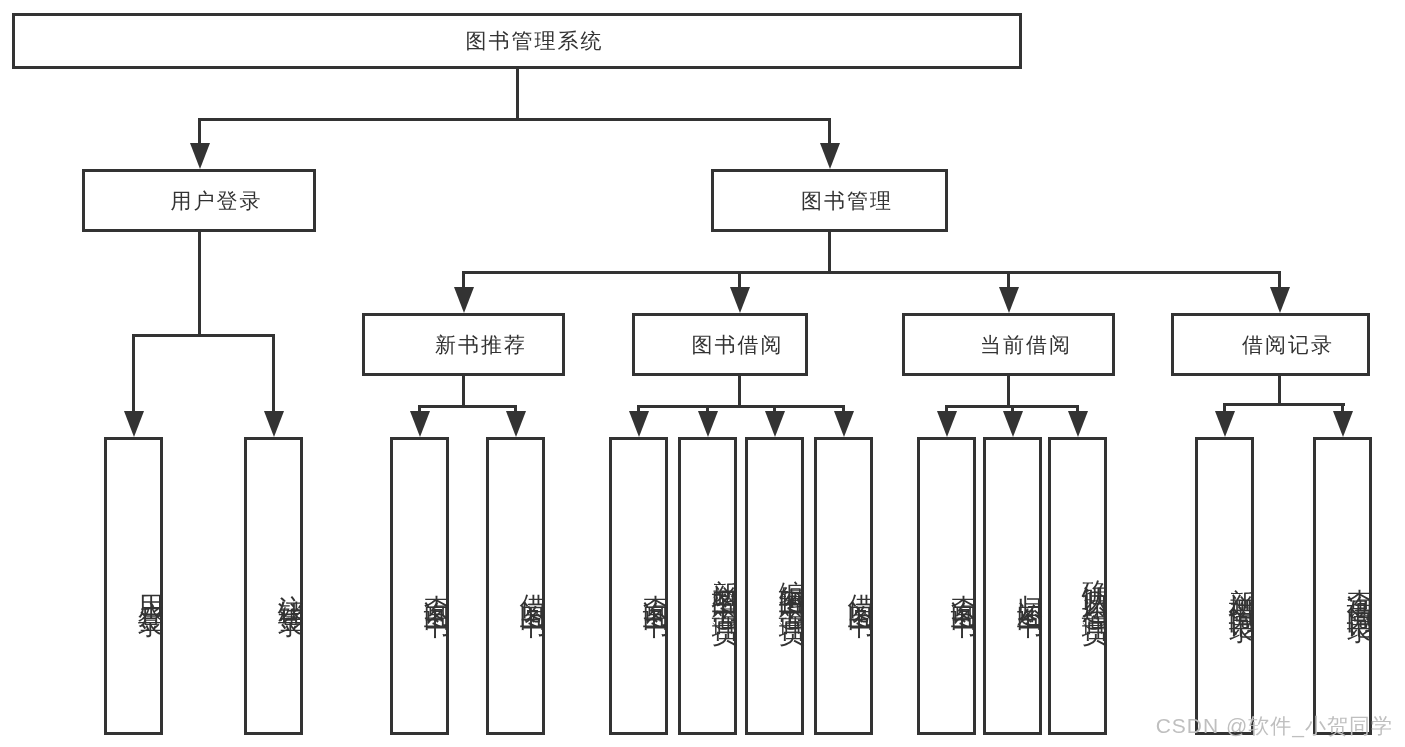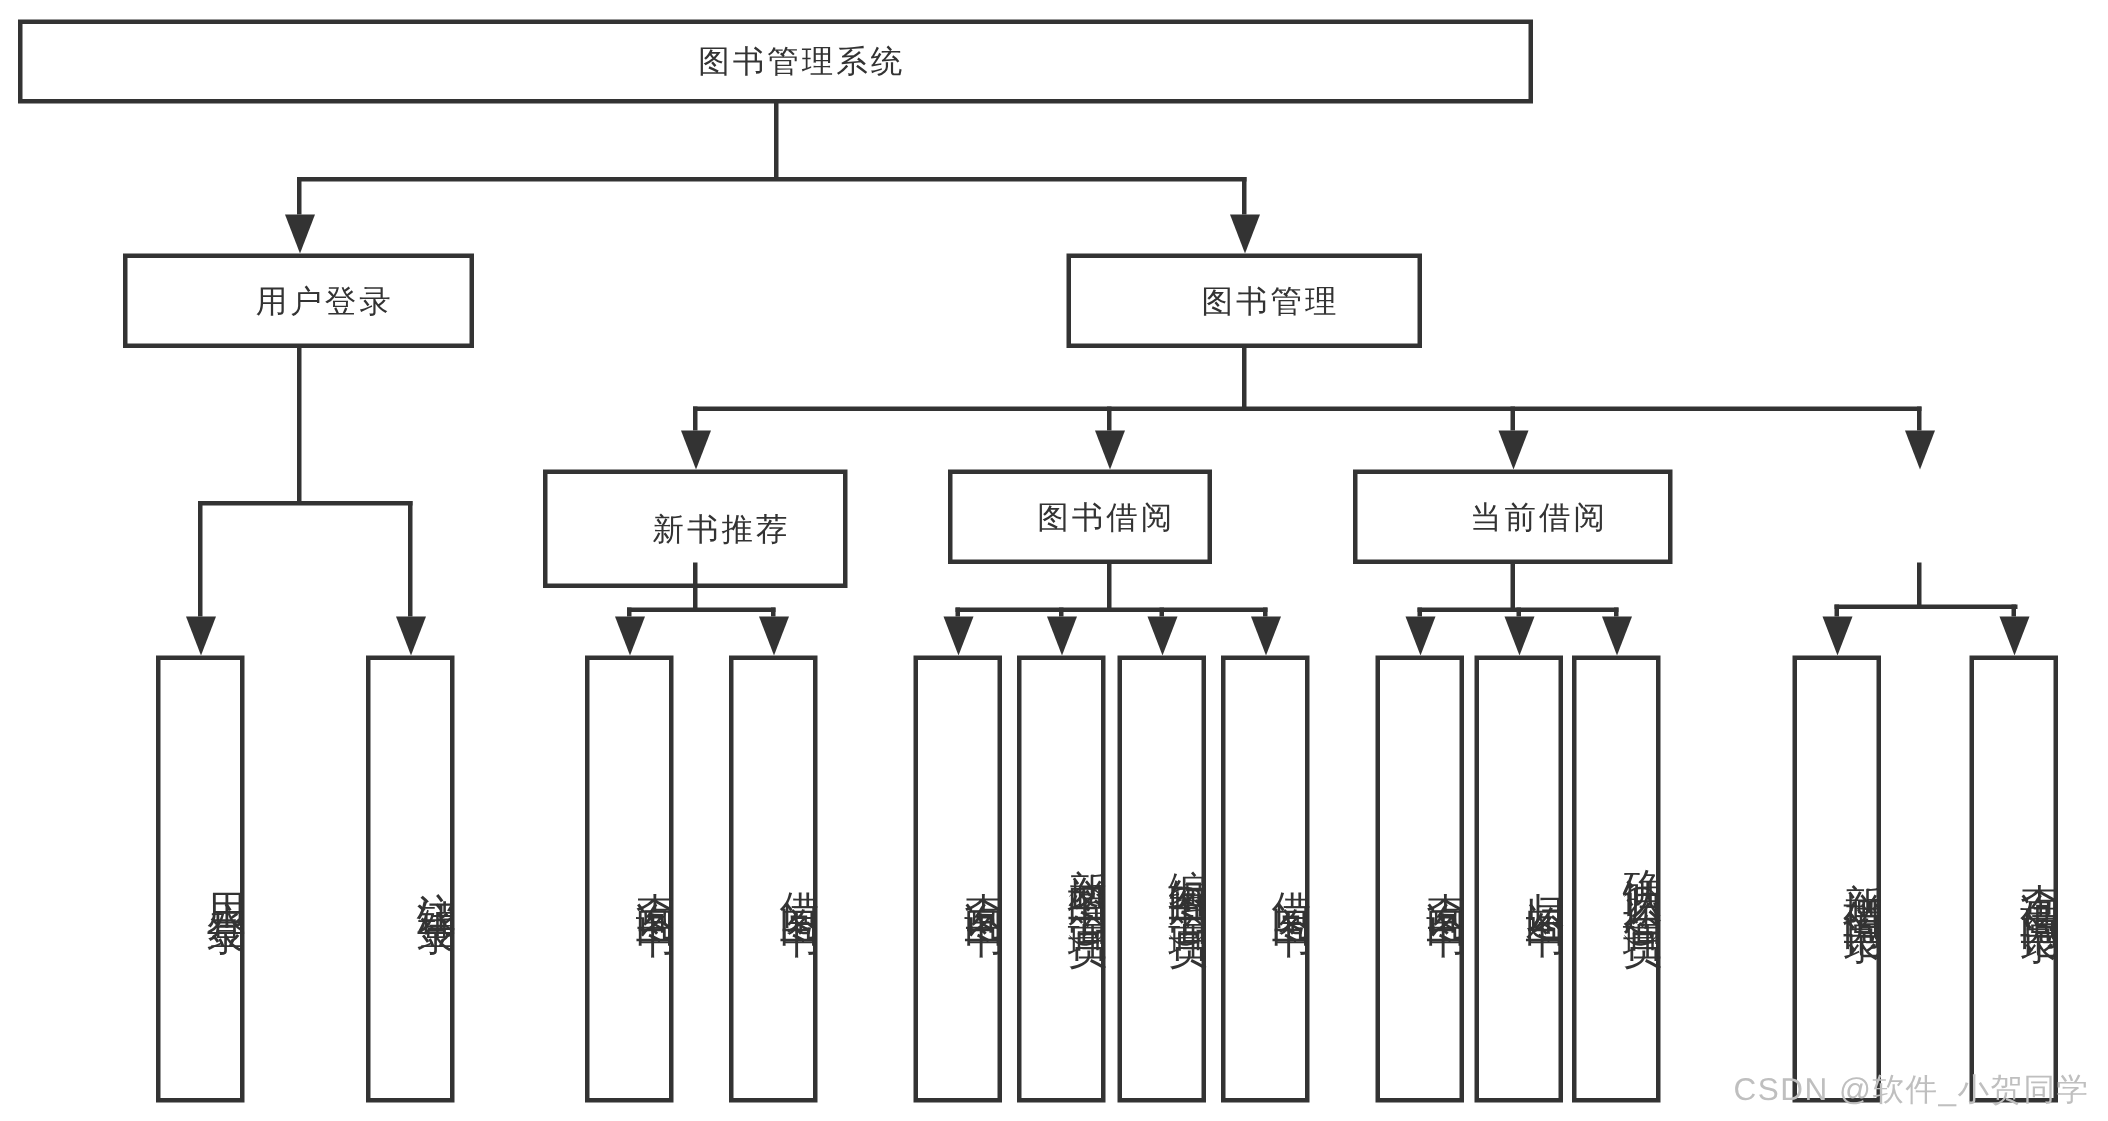--- a/index.html
+++ b/index.html
@@ -61,28 +61,31 @@
   <div class="arrow" style="left:132px;top:334px;height:77px;"></div>
   <div class="arrow" style="left:272px;top:334px;height:77px;"></div>
 
   <div class="vl" style="left:828px;top:231px;height:42px;"></div>
   <div class="hl" style="left:462px;top:271px;width:819px;"></div>
   <div class="arrow" style="left:462px;top:271px;height:16px;"></div>
   <div class="arrow" style="left:738px;top:271px;height:16px;"></div>
   <div class="arrow" style="left:1007px;top:271px;height:16px;"></div>
   <div class="arrow" style="left:1278px;top:271px;height:16px;"></div>
 
-  <div class="node h" style="left:362px;top:313px;width:203px;height:79px;">
+  <div class="node h" style="left:362px;top:313px;width:203px;height:63px;">
     <span>新书推荐</span>
   </div>
   <div class="node h" style="left:632px;top:313px;width:176px;height:63px;">
     <span>图书借阅</span>
   </div>
   <div class="node h" style="left:902px;top:313px;width:213px;height:63px;">
     <span>当前借阅</span>
+  </div>
+  <div class="node h" style="left:1171px;top:313px;width:199px;height:63px;">
+    <span>借阅记录</span>
   </div>
 
   <div class="vl" style="left:462px;top:375px;height:32px;"></div>
   <div class="hl" style="left:418px;top:405px;width:99px;"></div>
   <div class="arrow" style="left:418px;top:405px;height:6px;"></div>
   <div class="arrow" style="left:514px;top:405px;height:6px;"></div>
 
   <div class="vl" style="left:738px;top:375px;height:32px;"></div>
   <div class="hl" style="left:637px;top:405px;width:208px;"></div>
   <div class="arrow" style="left:637px;top:405px;height:6px;"></div>

